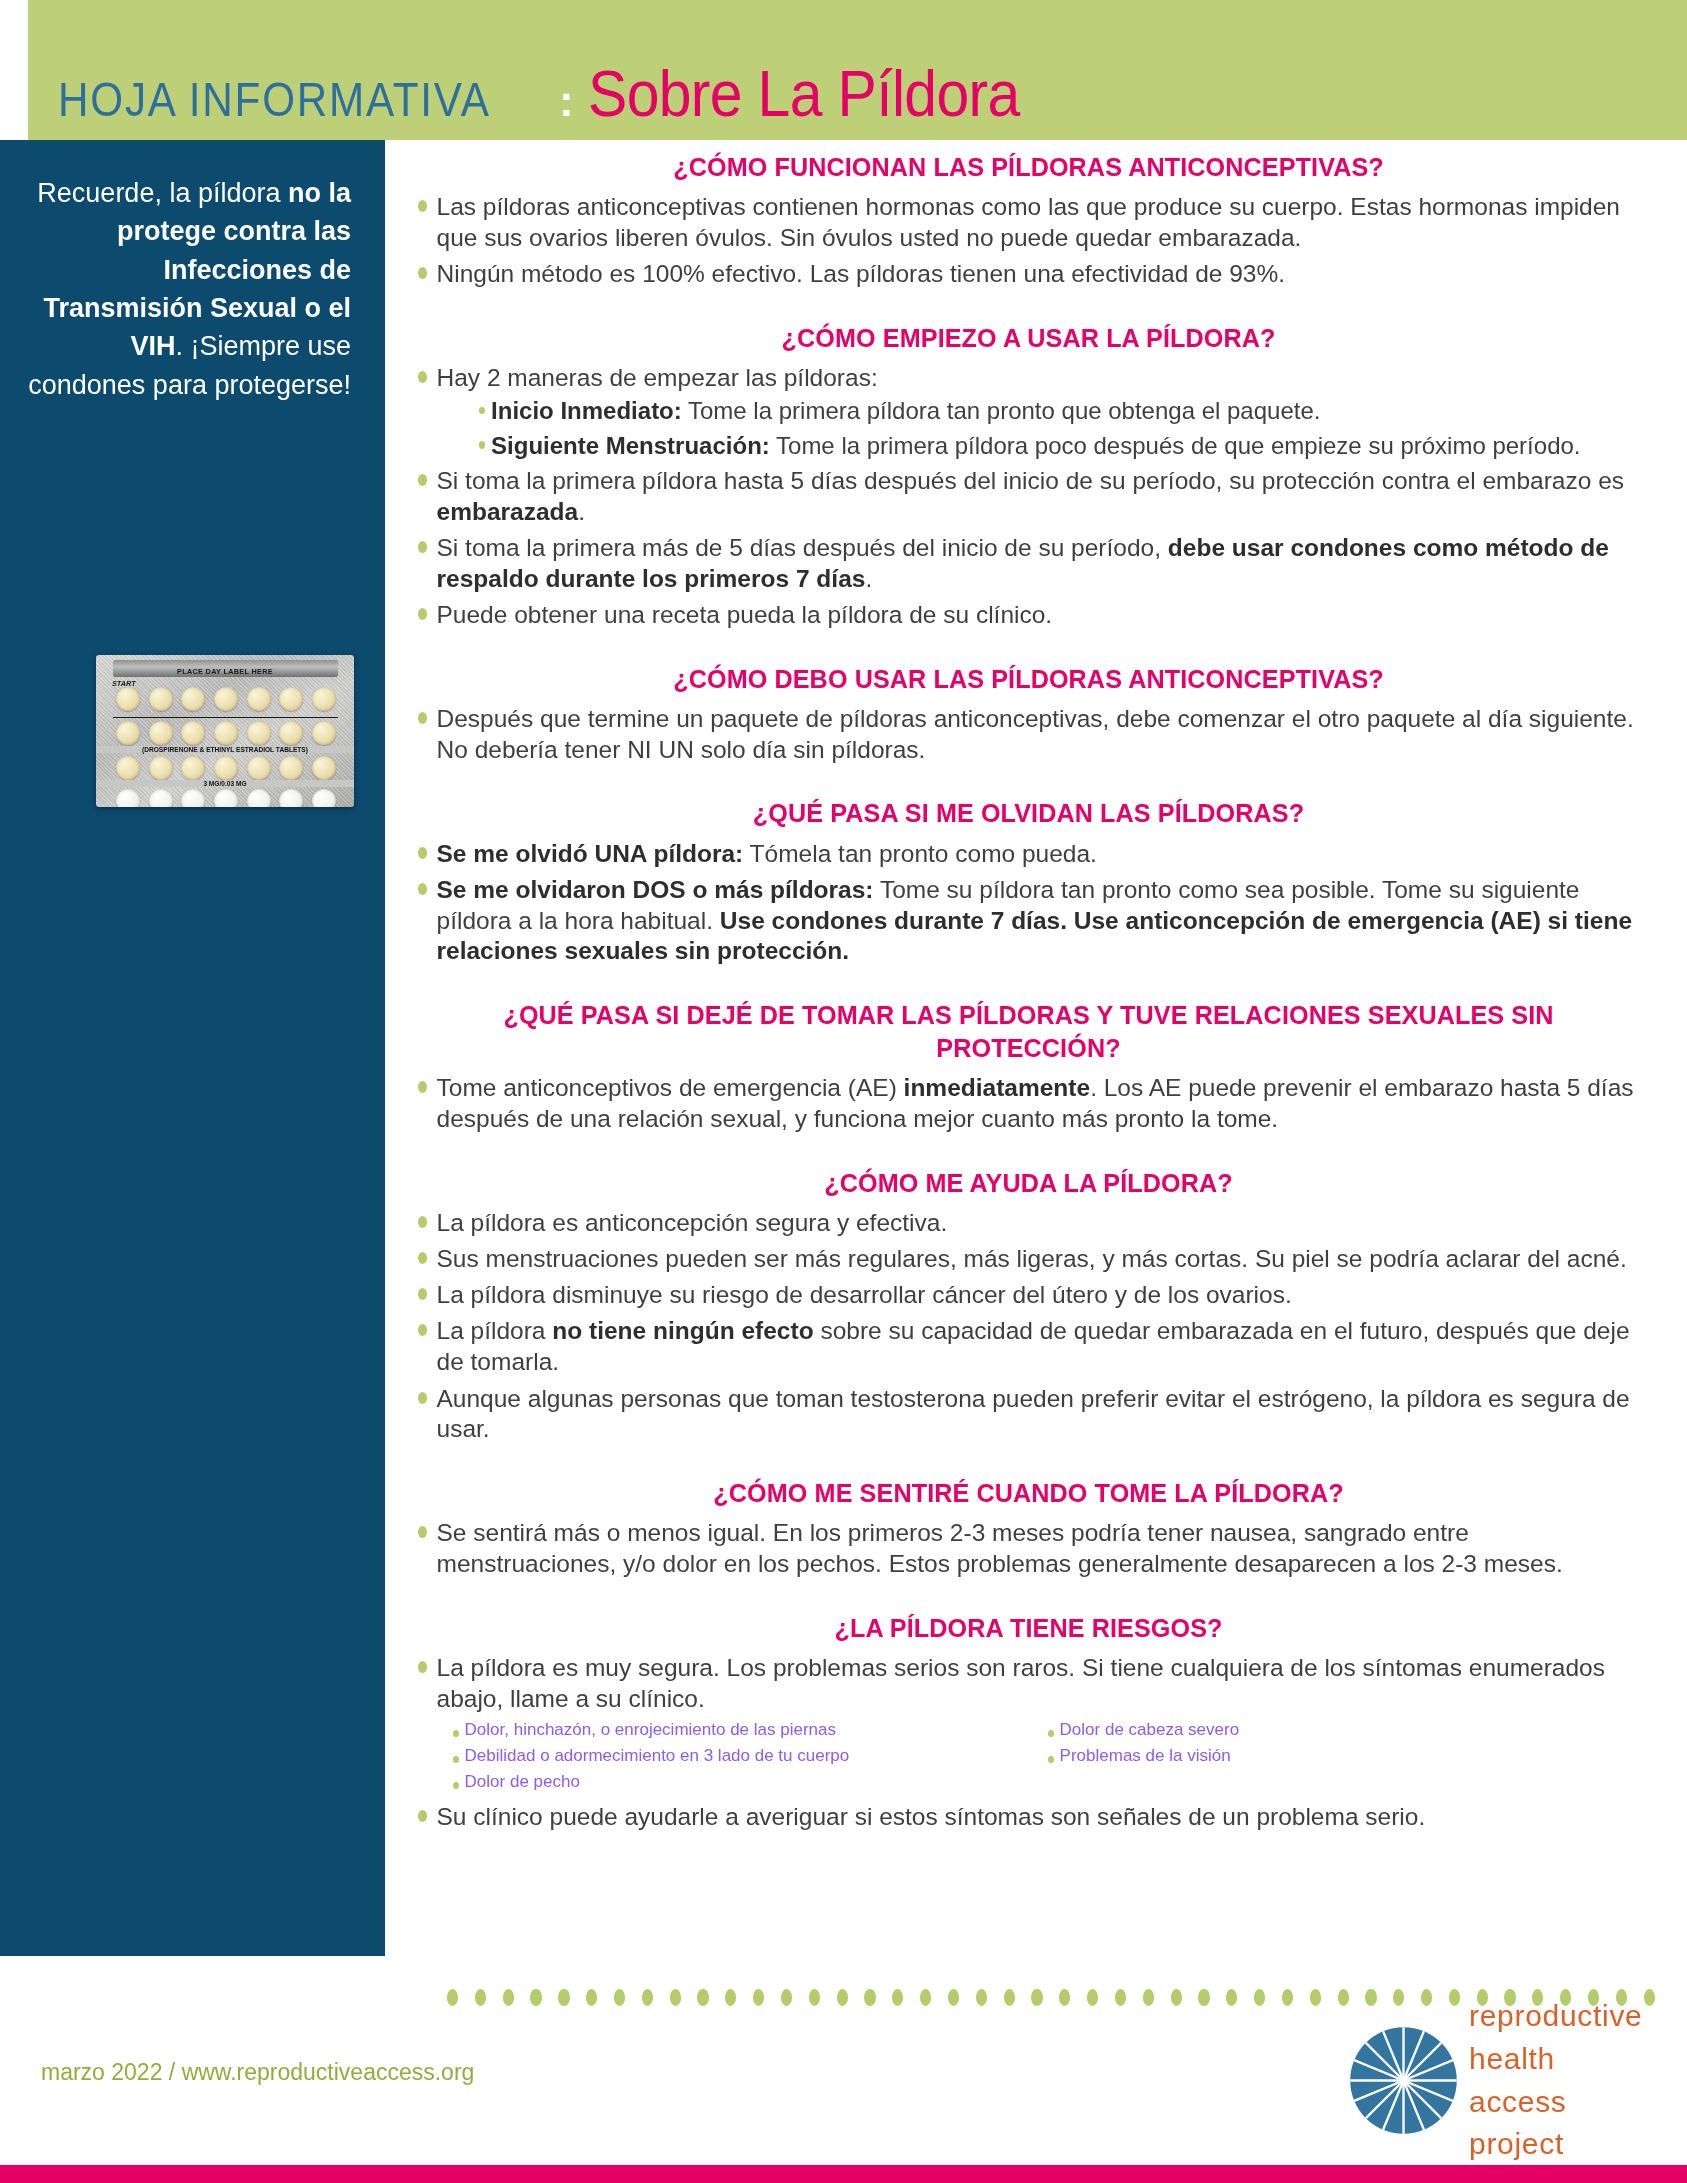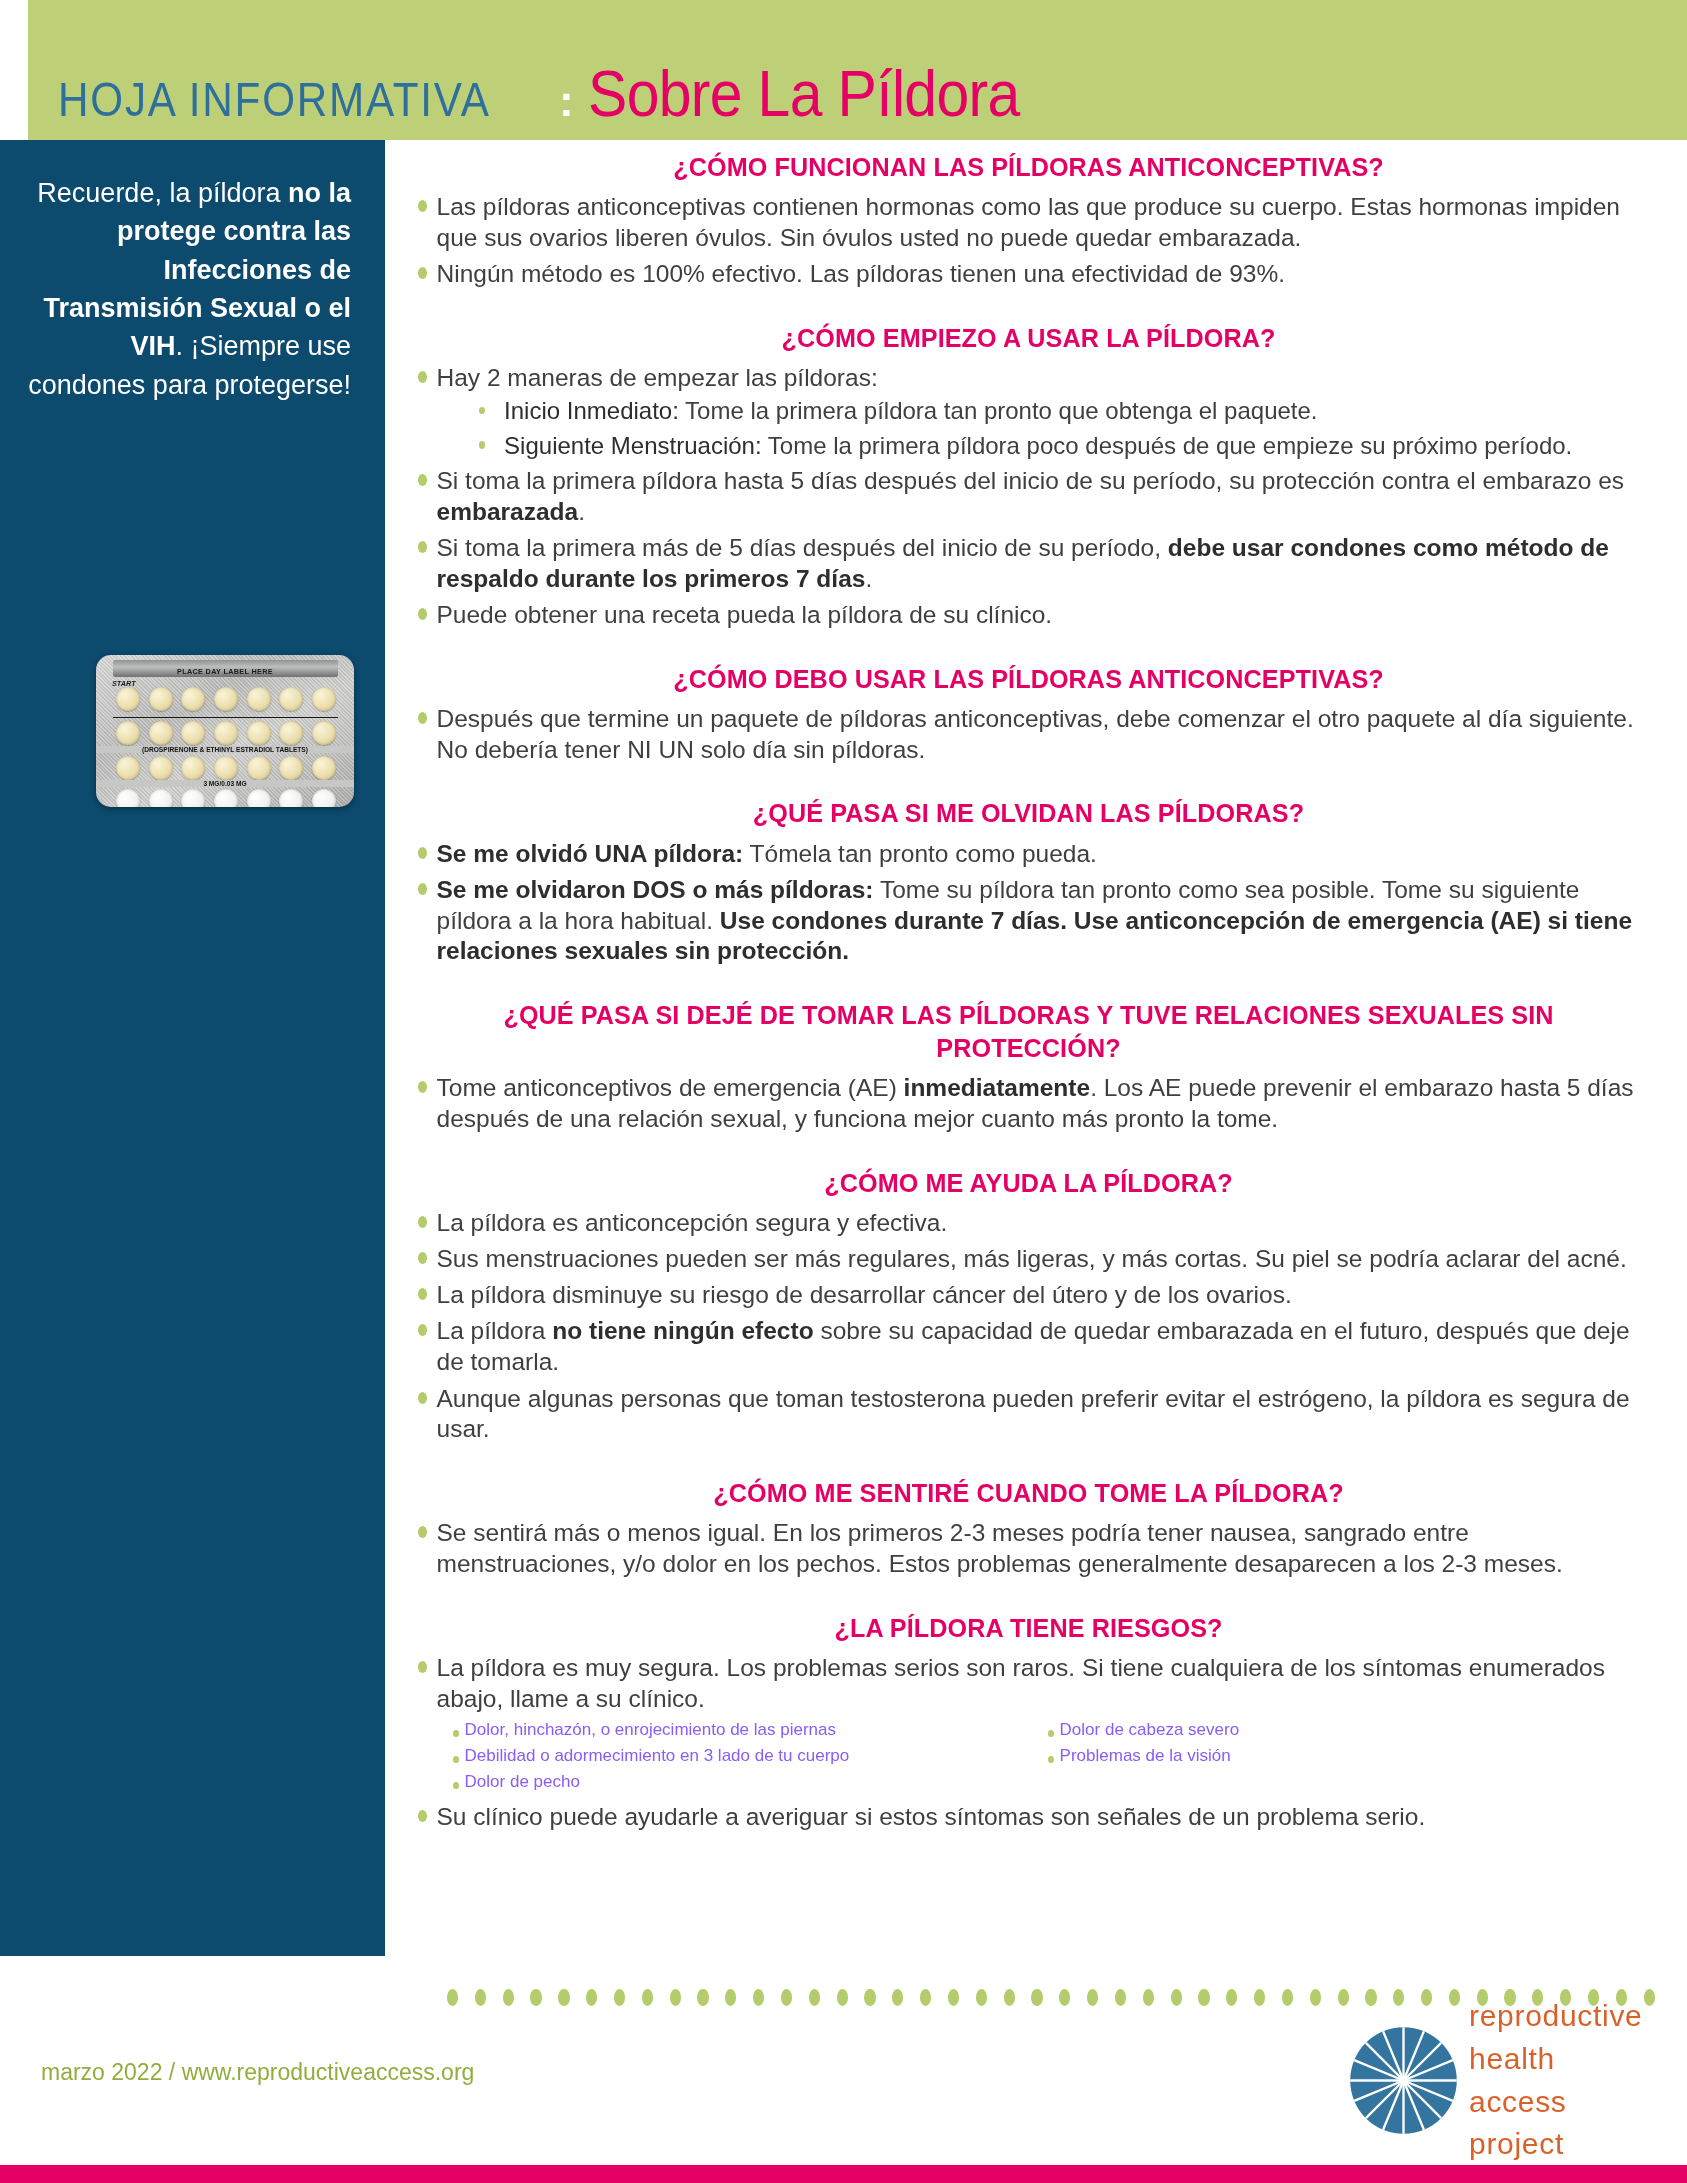--- a/index.html
+++ b/index.html
@@ -78,21 +78,21 @@
   }
   #sidebar-note b { font-weight: 700; }
 
   
   #pill-pack {
     position: absolute;
     left: 96px;
     top: 655px;
     width: 258px;
     height: 152px;
-    border-radius: 15px;
+    border-radius: 3px;
     background:
       repeating-linear-gradient(45deg, rgba(255,255,255,.20) 0 1.3px, rgba(120,120,120,.12) 1.3px 2.6px),
       linear-gradient(150deg,#d9d9d7 0%, #b9bab8 35%, #cfd0ce 58%, #a9aaa8 100%);
     box-shadow: 0 2px 6px rgba(0,0,0,.35);
     overflow: hidden;
   }
   #pill-pack .foil-strip {
     position: absolute;
     left: 17px; top: 5.3px;
     width: 225px; height: 17px;
@@ -207,21 +207,21 @@
     color: #3f3f3f;
   }
   ul.sub > li::before {
     content: "";
     position: absolute;
     left: 2.6px; top: 10.6px;
     width: 6px; height: 7.3px;
     border-radius: 50%;
     background: #b5cc6c;
   }
-  ul.sub > li b { font-weight: 400; color:#2e2e2e;margin-left:13px; }
+  ul.sub > li b { font-weight: 700; color:#2e2e2e; }
 
   
   .symptom-cols {
     display: flex;
     padding-left: 40px;
     margin: 4px 0 4px 0;
   }
   .symptom-cols ul {
     list-style: none;
     margin: 0; padding: 0;

